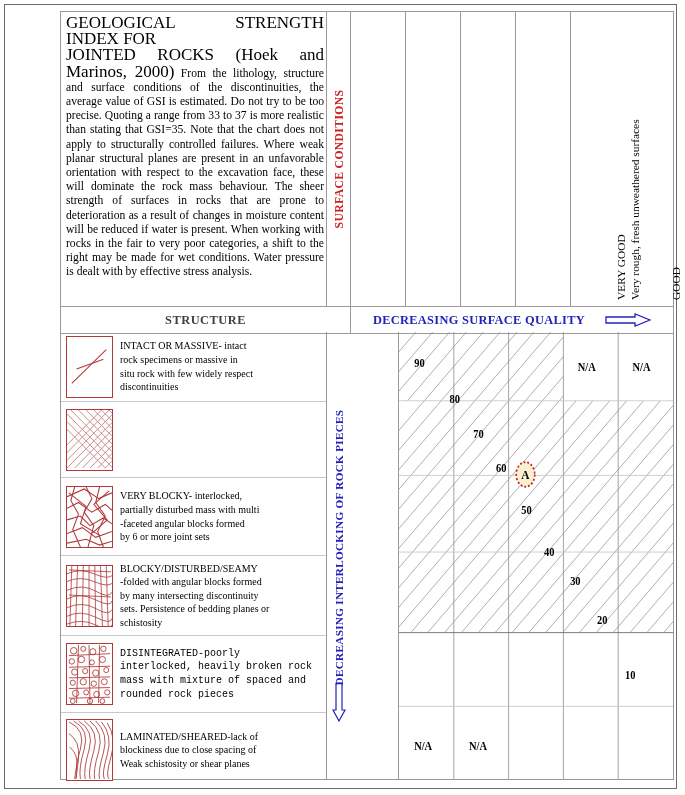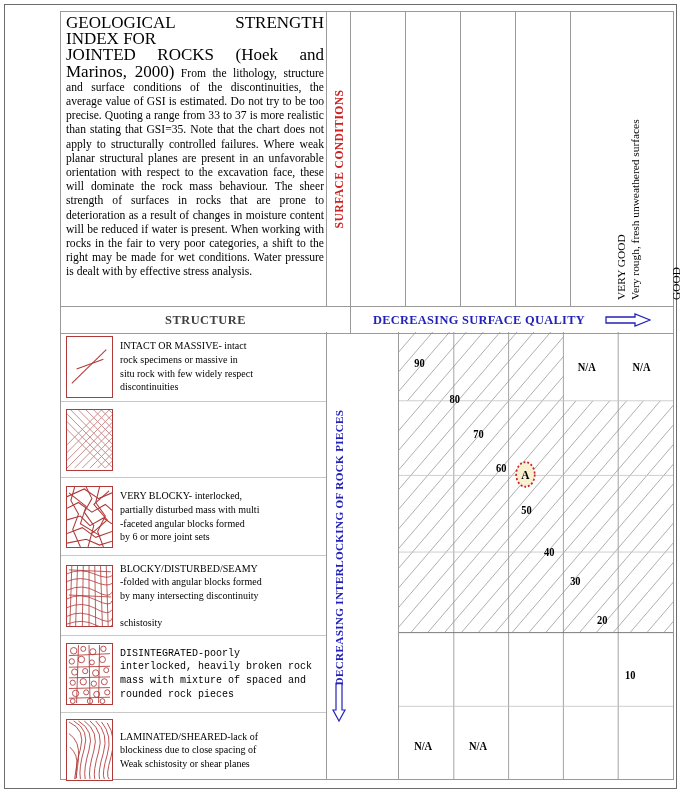--- a/index.html
+++ b/index.html
@@ -193,21 +193,21 @@
                 <path d="M0,60 Q16,54 30,61 T47,61"></path>
                 <path d="M5,0 L3,62 M11,0 L9,62 M17,0 L16,62 M23,0 L23,62 M29,0 L30,62 M35,0 L37,62 M41,0 L43,62"></path>
                 <path d="M2,4 L46,6 M2,30 L46,32"></path>
               </g>
             </svg>
           </div>
           <div class="rtxt">
             <span>BLOCKY/DISTURBED/SEAMY</span><br>
             <span>-folded with angular blocks formed</span><br>
             <span>by many intersecting discontinuity</span><br>
-            <br>
+            <span>sets. Persistence of bedding planes or</span><br>
             <span>schistosity</span>
           </div>
         </div>
 
         <div class="row" style="height:77px;font-family:Liberation Mono, monospace;">
           <div class="ico">
             <svg viewBox="0 0 47 62" preserveAspectRatio="none">
               <g stroke="#b03a3a" stroke-width="0.9" fill="none">
                 <circle cx="7" cy="7" r="3.4"></circle>
                   <circle cx="17" cy="5" r="2.6"></circle>

